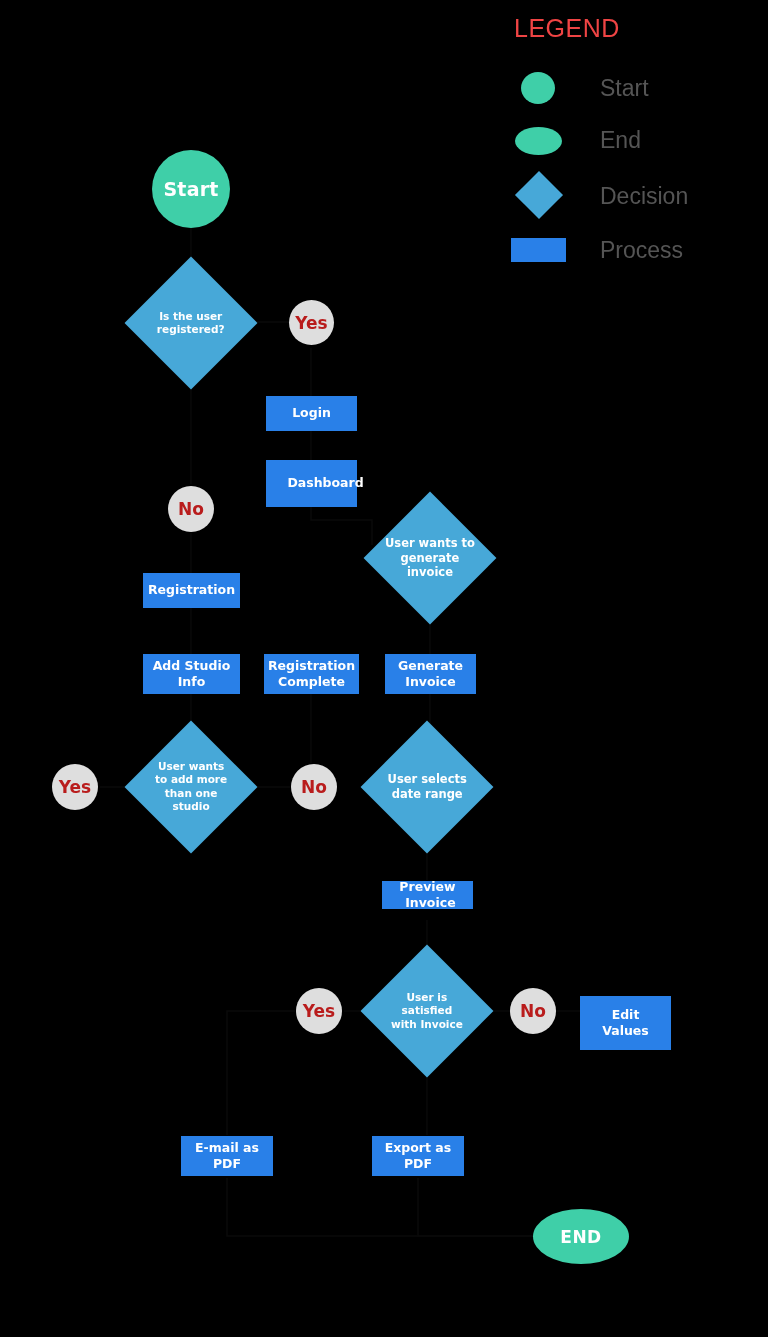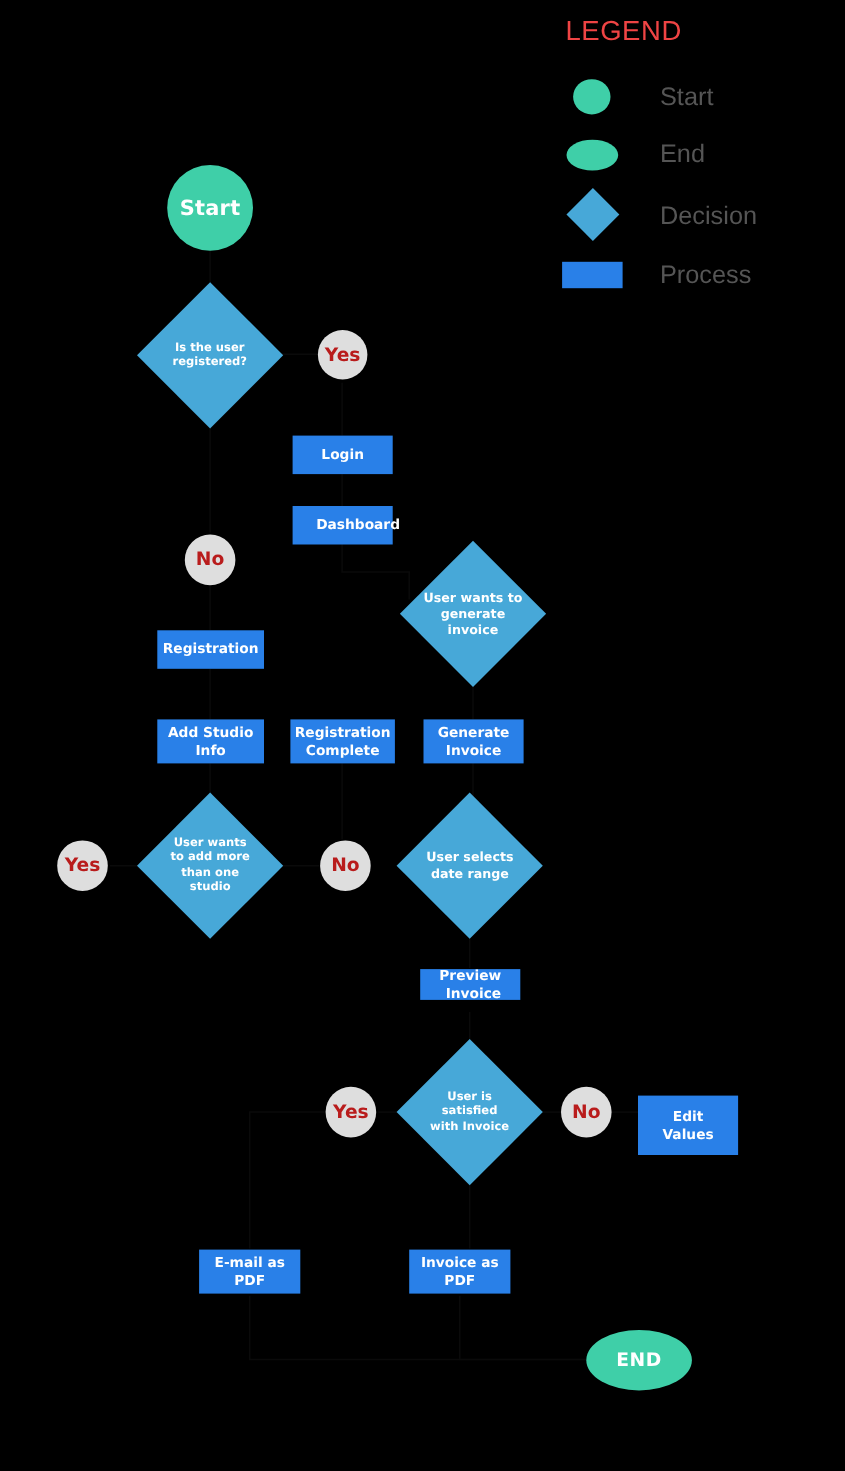--- a/index.html
+++ b/index.html
@@ -193,21 +193,21 @@
 
 <div class="node decision" style="left:144px; top:276px; width:94px; height:94px;">
   <span class="decision-label">Is the user
 registered?</span>
 </div>
 
 <div class="node branch-label" style="left:289px; top:300px; width:45px; height:45px;">Yes</div>
 
 <div class="node process" style="left:266px; top:396px; width:91px; height:35px;">Login</div>
 
-<div class="node process" style="left:266px; top:460px; width:91px; height:35px;padding-left:32px;">Dashboard</div>
+<div class="node process" style="left:266px; top:460px; width:91px; height:47px;padding-left:32px;">Dashboard</div>
 
 <div class="node branch-label" style="left:168px; top:486px; width:46px; height:46px;">No</div>
 
 <div class="node process" style="left:143px; top:573px; width:97px; height:35px;">Registration</div>
 
 <div class="node decision big" style="left:383px; top:511px; width:94px; height:94px;">
   <span class="decision-label">User wants to
 generate invoice</span>
 </div>
 
@@ -248,21 +248,21 @@
 </div>
 
 <div class="node branch-label" style="left:510px; top:988px; width:46px; height:46px;">No</div>
 
 <div class="node process" style="left:580px; top:996px; width:91px; height:54px;">Edit
 Values</div>
 
 <div class="node process" style="left:181px; top:1136px; width:92px; height:40px;">E-mail as
 PDF</div>
 
-<div class="node process" style="left:372px; top:1136px; width:92px; height:40px;">Invoice as
+<div class="node process" style="left:372px; top:1136px; width:92px; height:40px;">Export as
 PDF</div>
 
 <div class="node terminator-end" style="left:533px; top:1209px; width:96px; height:55px;">END</div>
 
 <div id="legend">
   <div id="legend-title">LEGEND</div>
 
   <div class="legend-row" style="top:57px;">
     <div class="legend-swatch-wrap">
       <div class="sw-start"></div>

